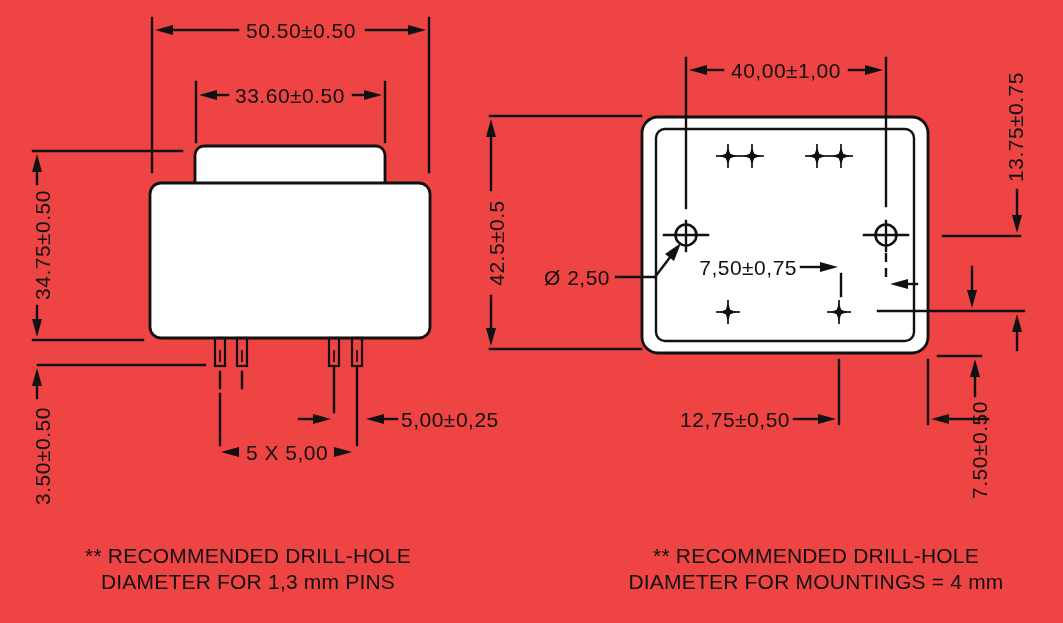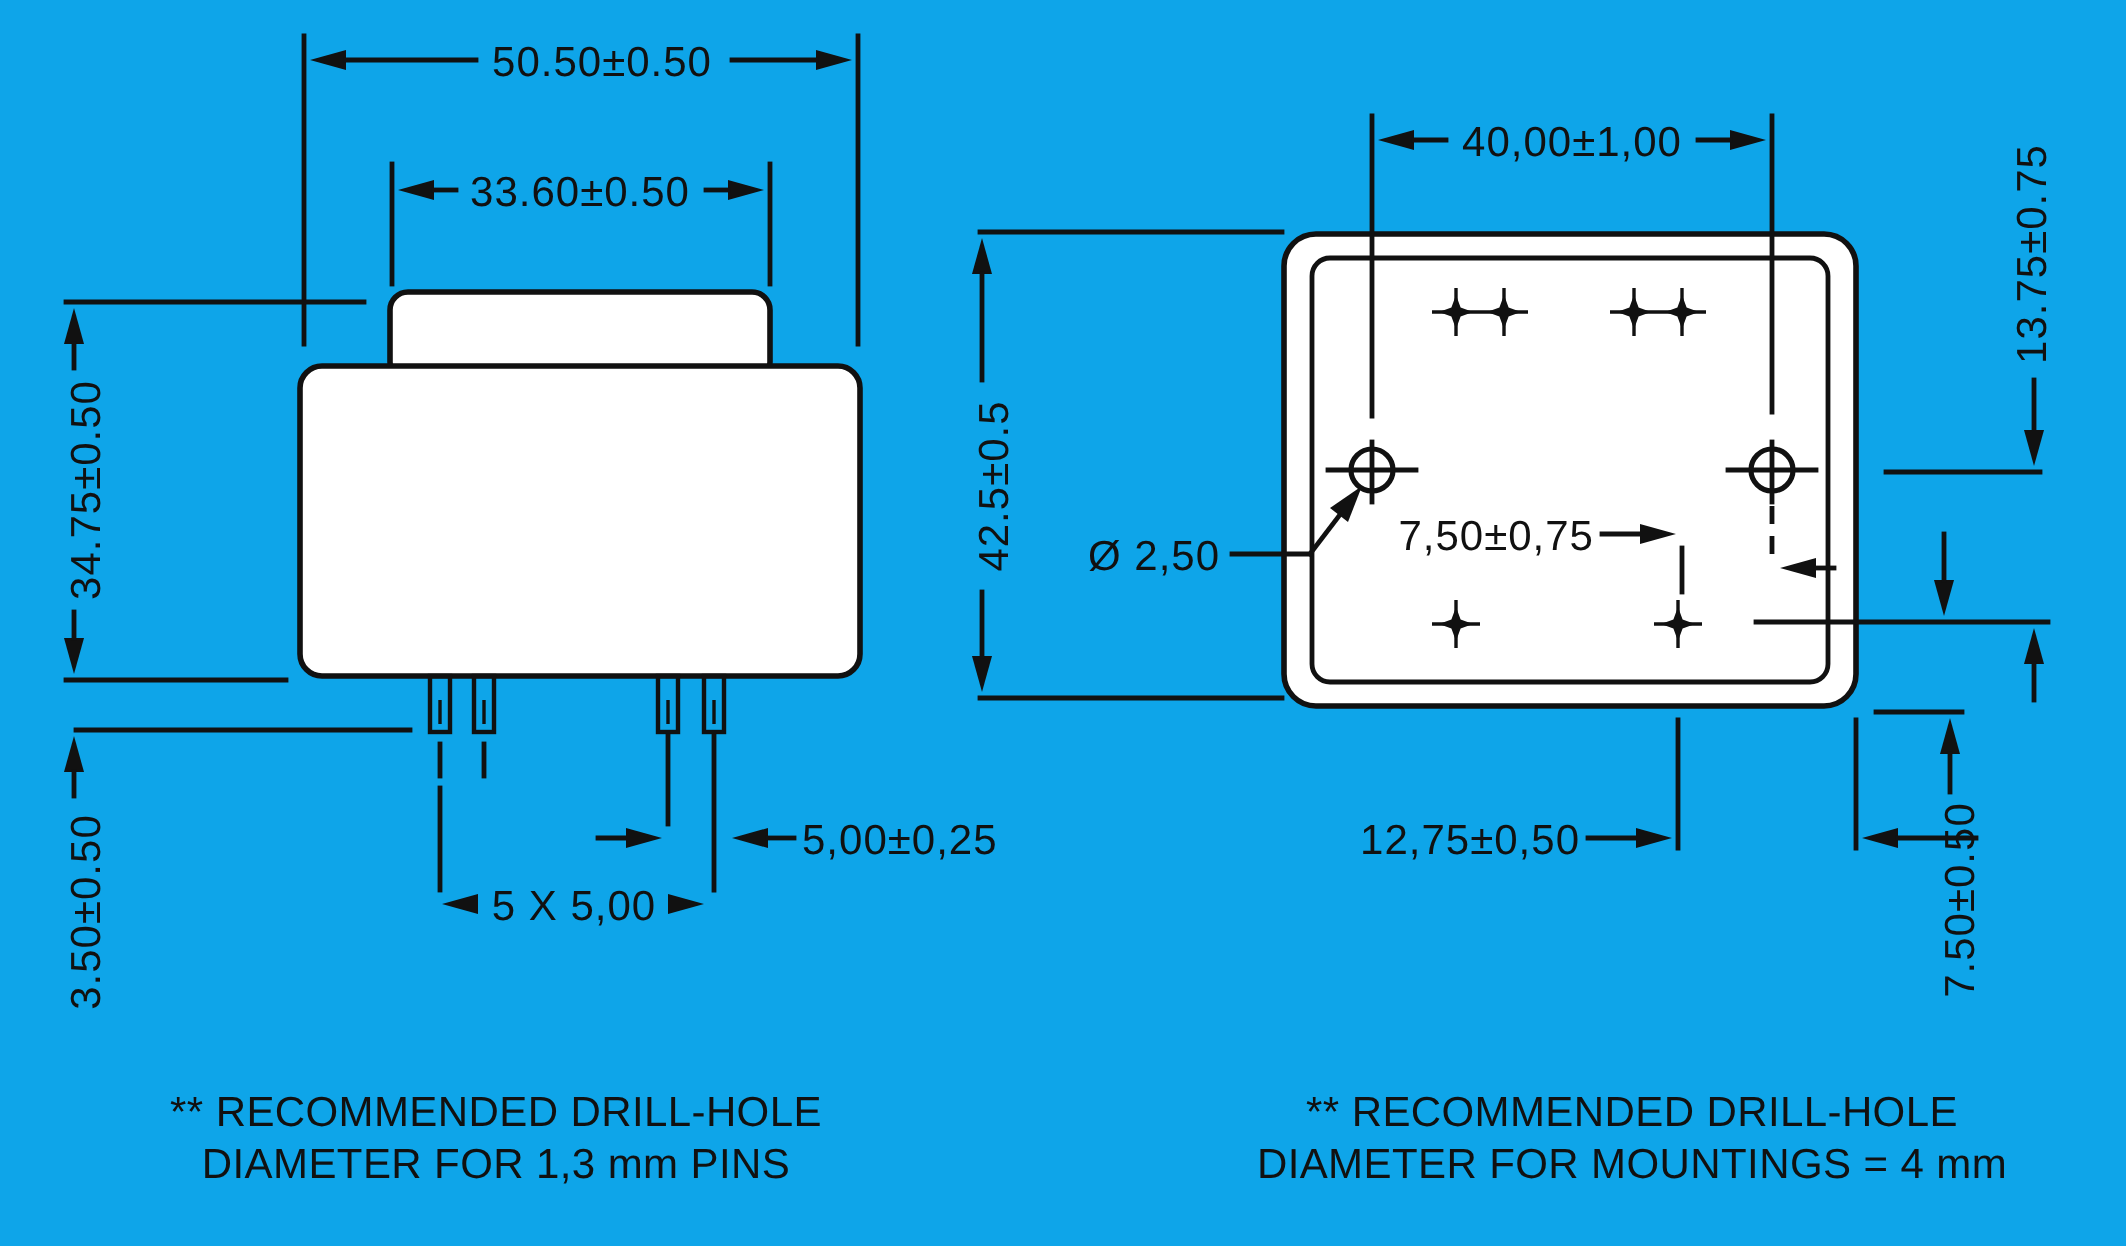--- a/index.html
+++ b/index.html
@@ -1,16 +1,16 @@
 <!DOCTYPE html>
 <html><head>
 <meta charset="utf-8">
 <style>
   html,body{margin:0;padding:0;background:#ffffff;}
-  .page{position:relative;width:1063px;height:623px;background:#0ea5e9;overflow:hidden;}
+  .page{position:relative;width:1063px;height:623px;background:#ef4444;overflow:hidden;}
   svg{display:block;}
   svg text{
     font-family:"Liberation Sans", sans-serif;
     font-size:21px;
     fill:#111111;
     letter-spacing:0.5px;
   }
   svg text.note{font-size:21px;letter-spacing:0.2px;}
   .ln{stroke:#111111;stroke-width:2.4;fill:none;stroke-linecap:square;}
   .outline{stroke:#111111;stroke-width:2.8;fill:#ffffff;}

